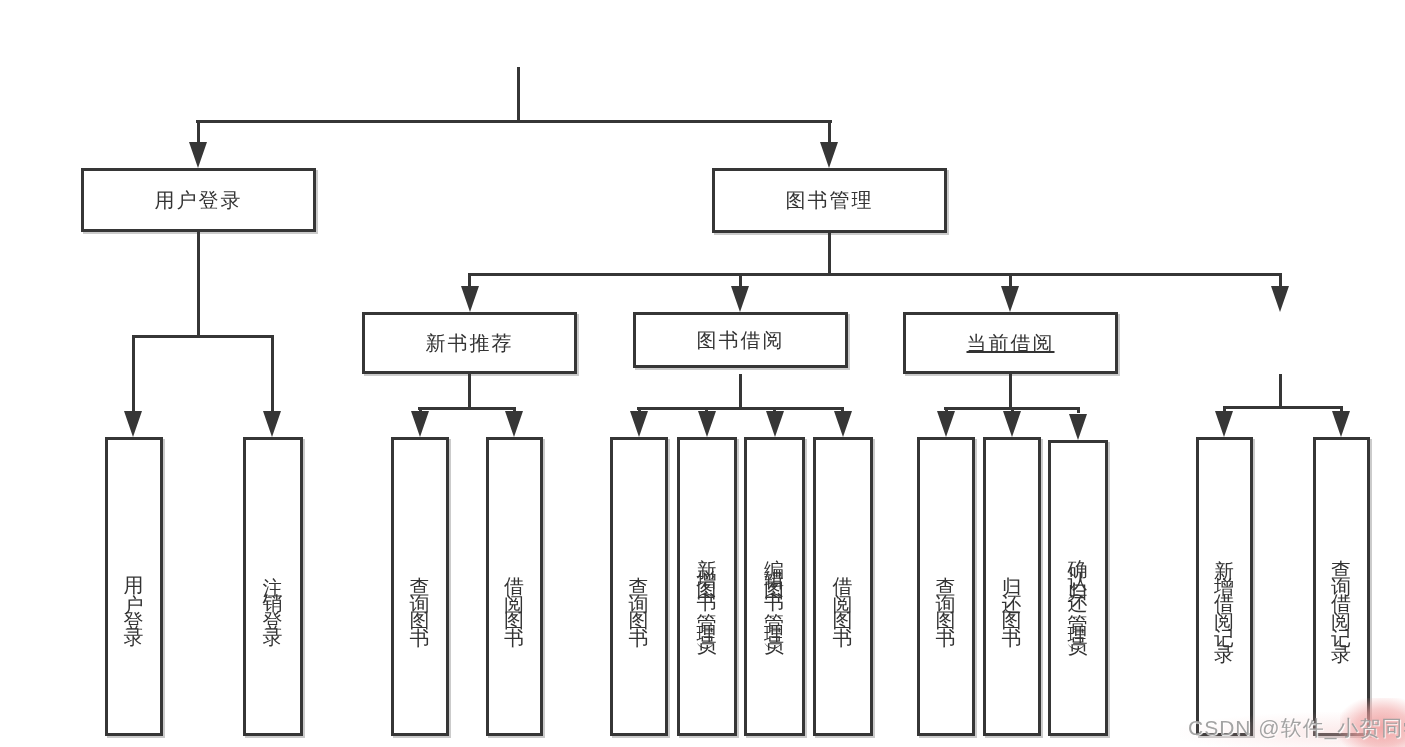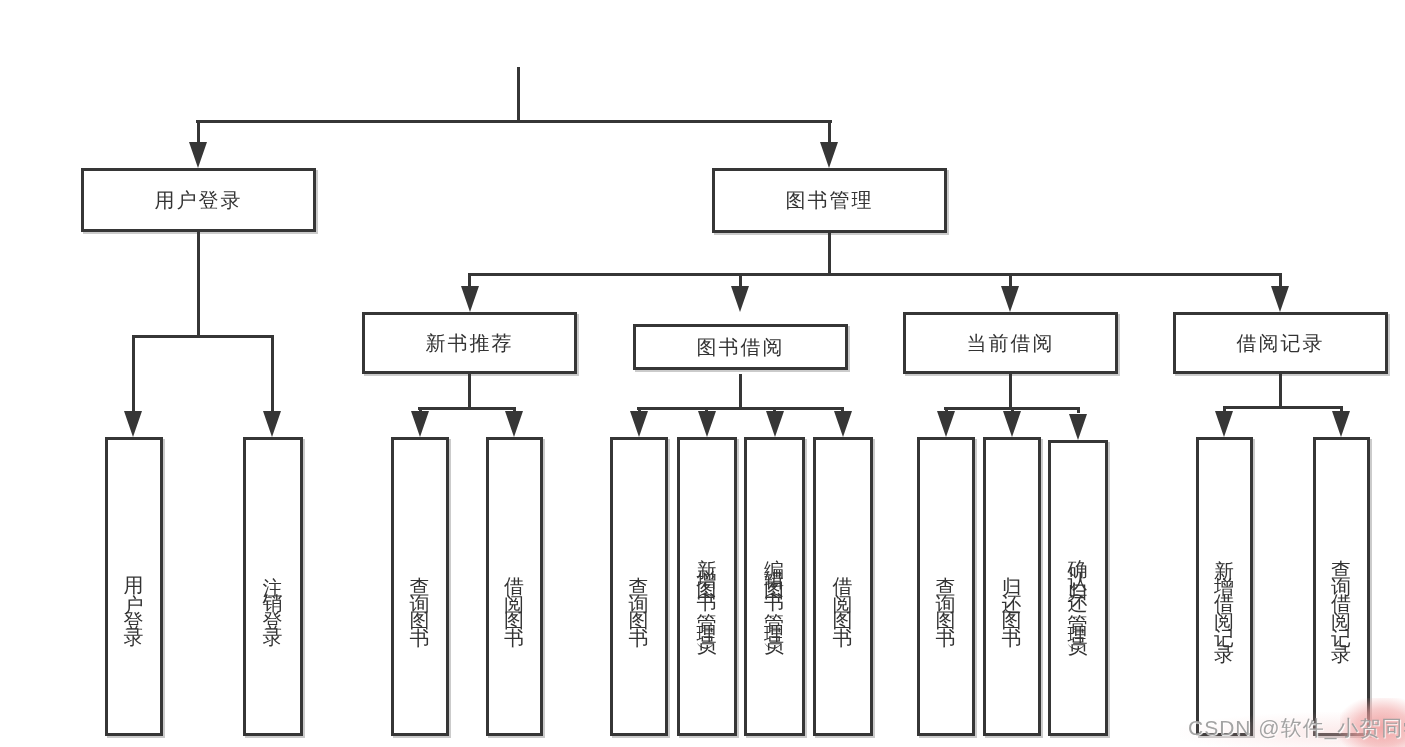--- a/index.html
+++ b/index.html
@@ -48,28 +48,25 @@
   <div class="box" style="left:81px;top:168px;width:235px;height:64px;">
     <span class="h-label">用户登录</span>
   </div>
   <div class="box" style="left:712px;top:168px;width:235px;height:65px;">
     <span class="h-label">图书管理</span>
   </div>
 
   <div class="box" style="left:362px;top:312px;width:215px;height:62px;">
     <span class="h-label">新书推荐</span>
   </div>
-  <div class="box" style="left:633px;top:324px;width:215px;height:46px;">
+  <div class="box" style="left:633px;top:312px;width:215px;height:56px;">
     <span class="h-label">图书借阅</span>
   </div>
-  <div class="box" style="left:903px;top:312px;width:215px;height:62px;">
+  <div class="box" style="left:903px;top:312px;width:215px;height:62px;text-decoration:underline;">
     <span class="h-label">当前借阅</span>
-  </div>
-  <div class="box" style="left:1173px;top:312px;width:215px;height:62px;">
-    <span class="h-label">借阅记录</span>
   </div>
 
   <div class="box" style="left:105px;top:437px;width:58px;height:299px;">
     <span class="v-label">用户登录</span>
   </div>
   <div class="box" style="left:243px;top:437px;width:60px;height:299px;">
     <span class="v-label">注销登录</span>
   </div>
 
   <div class="box" style="left:391px;top:437px;width:58px;height:299px;">

